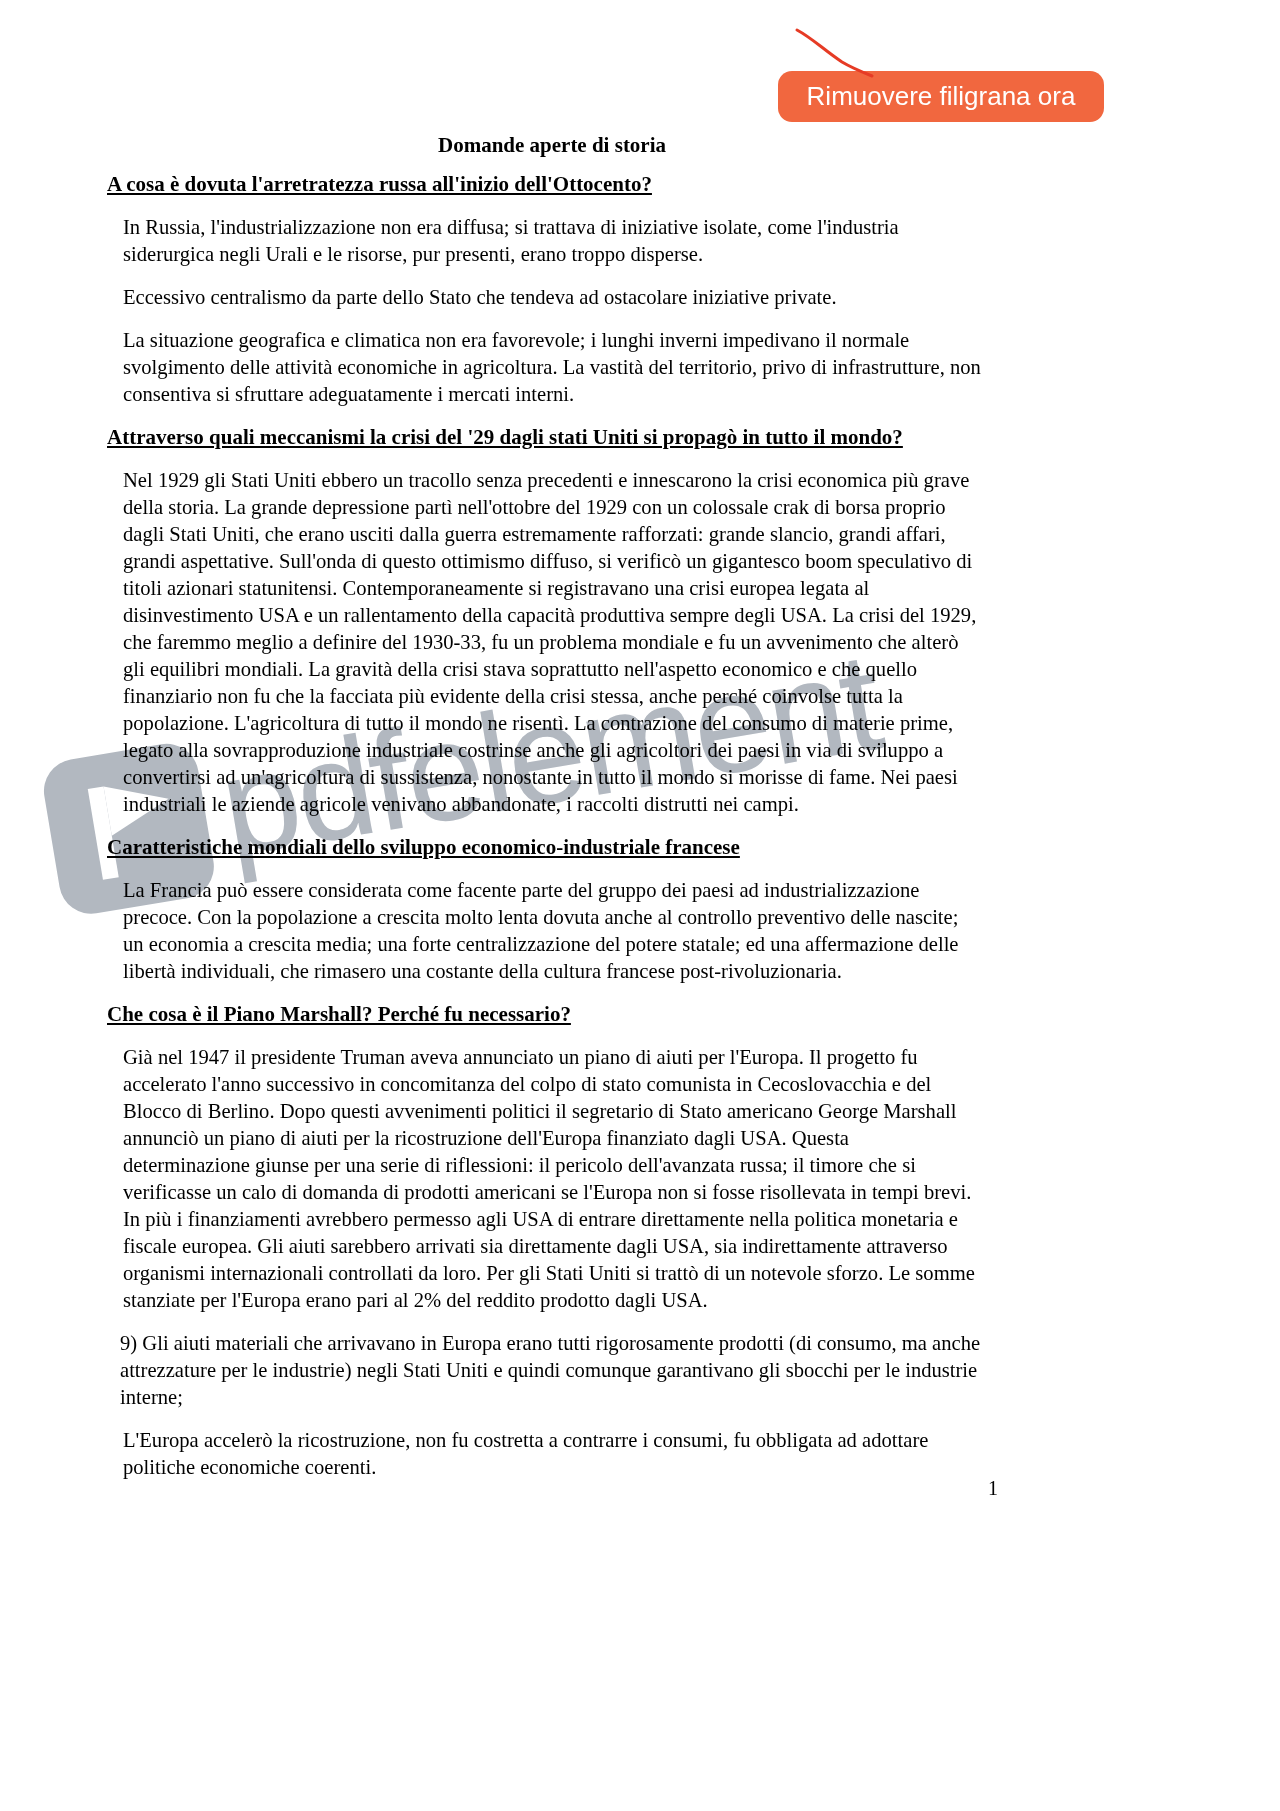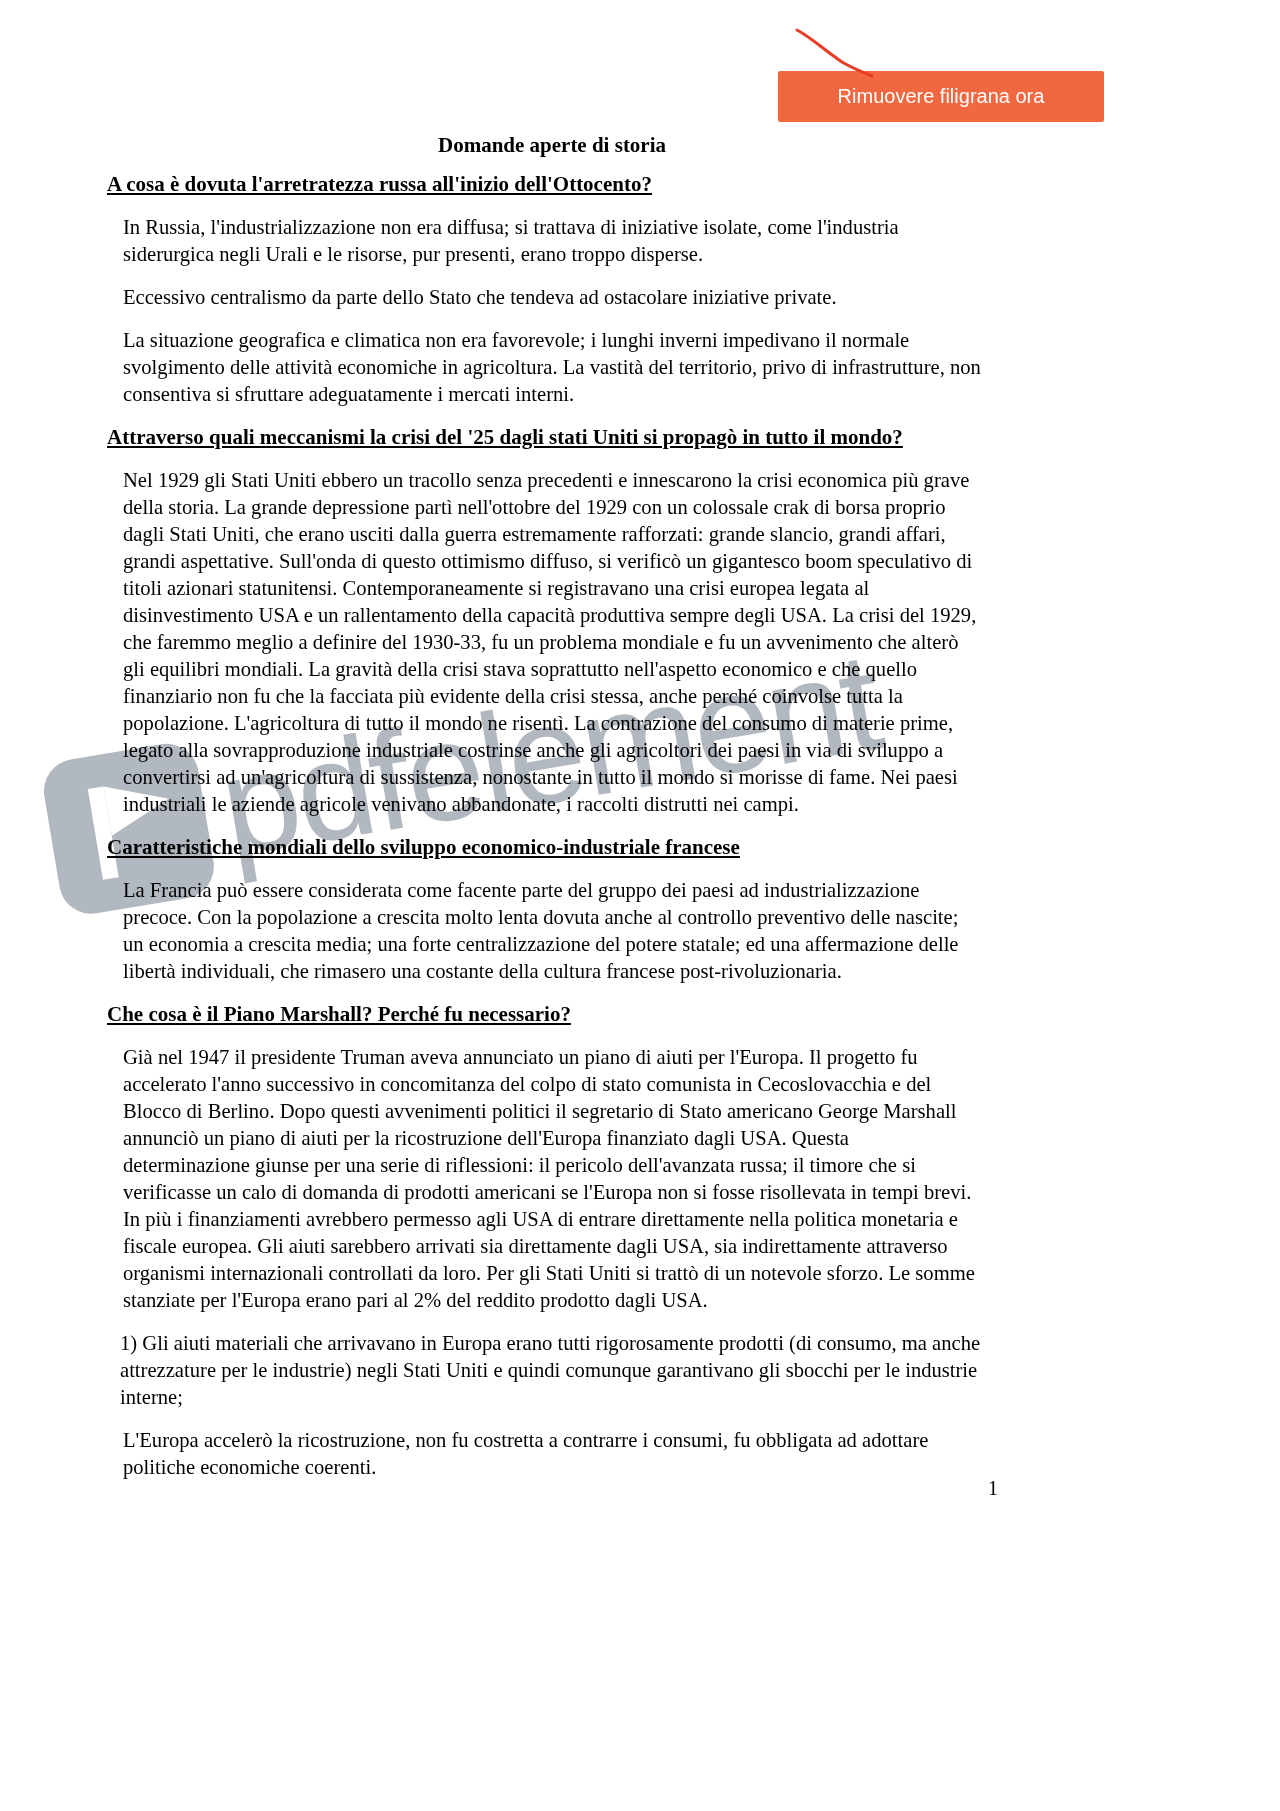--- a/index.html
+++ b/index.html
@@ -37,22 +37,22 @@
   }
 
   
   .banner-btn {
     position:absolute;
     left:778px; top:71px;
     width:326px; height:51px;
     background:#f1673f;
     color:#ffffff;
     font-family:"Liberation Sans","DejaVu Sans",sans-serif;
-    font-size:20px;
-    border:none; border-radius:2px;
+    font-size:26px;
+    border:none; border-radius:14px;
     display:flex; align-items:center; justify-content:center;
     cursor:pointer;
     z-index:3;
   }
   .annotation-arrow {
     position:absolute;
     left:772px; top:24px;
     z-index:4;
     pointer-events:none;
   }
@@ -116,33 +116,33 @@
     <div class="doc-title">Domande aperte di storia</div>
 
     <div class="qa-section">
       <div class="section-heading">A cosa è dovuta l'arretratezza russa all'inizio dell'Ottocento?</div>
       <p class="para">In Russia, l'industrializzazione non era diffusa; si trattava di iniziative isolate, come l'industria siderurgica negli Urali e le risorse, pur presenti, erano troppo disperse.</p>
       <p class="para">Eccessivo centralismo da parte dello Stato che tendeva ad ostacolare iniziative private.</p>
       <p class="para">La situazione geografica e climatica non era favorevole; i lunghi inverni impedivano il normale svolgimento delle attività economiche in agricoltura. La vastità del territorio, privo di infrastrutture, non consentiva si sfruttare adeguatamente i mercati interni.</p>
     </div>
 
     <div class="qa-section">
-      <div class="section-heading">Attraverso quali meccanismi la crisi del '25 dagli stati Uniti si propagò in tutto il mondo?</div>
+      <div class="section-heading">Attraverso quali meccanismi la crisi del '29 dagli stati Uniti si propagò in tutto il mondo?</div>
       <p class="para">Nel 1929 gli Stati Uniti ebbero un tracollo senza precedenti e innescarono la crisi economica più grave della storia. La grande depressione partì nell'ottobre del 1929 con un colossale crak di borsa proprio dagli Stati Uniti, che erano usciti dalla guerra estremamente rafforzati: grande slancio, grandi affari, grandi aspettative. Sull'onda di questo ottimismo diffuso, si verificò un gigantesco boom speculativo di titoli azionari statunitensi. Contemporaneamente si registravano una crisi europea legata al disinvestimento USA e un rallentamento della capacità produttiva sempre degli USA. La crisi del 1929, che faremmo meglio a definire del 1930-33, fu un problema mondiale e fu un avvenimento che alterò gli equilibri mondiali. La gravità della crisi stava soprattutto nell'aspetto economico e che quello finanziario non fu che la facciata più evidente della crisi stessa, anche perché coinvolse tutta la popolazione. L'agricoltura di tutto il mondo ne risentì. La contrazione del consumo di materie prime, legato alla sovrapproduzione industriale costrinse anche gli agricoltori dei paesi in via di sviluppo a convertirsi ad un'agricoltura di sussistenza, nonostante in tutto il mondo si morisse di fame. Nei paesi industriali le aziende agricole venivano abbandonate, i raccolti distrutti nei campi.</p>
     </div>
 
     <div class="qa-section">
       <div class="section-heading">Caratteristiche mondiali dello sviluppo economico-industriale francese</div>
       <p class="para">La Francia può essere considerata come facente parte del gruppo dei paesi ad industrializzazione precoce. Con la popolazione a crescita molto lenta dovuta anche al controllo preventivo delle nascite; un economia a crescita media; una forte centralizzazione del potere statale; ed una affermazione delle libertà individuali, che rimasero una costante della cultura francese post-rivoluzionaria.</p>
     </div>
 
     <div class="qa-section">
       <div class="section-heading">Che cosa è il Piano Marshall? Perché fu necessario?</div>
       <p class="para">Già nel 1947 il presidente Truman aveva annunciato un piano di aiuti per l'Europa. Il progetto fu accelerato l'anno successivo in concomitanza del colpo di stato comunista in Cecoslovacchia e del Blocco di Berlino. Dopo questi avvenimenti politici il segretario di Stato americano George Marshall annunciò un piano di aiuti per la ricostruzione dell'Europa finanziato dagli USA. Questa determinazione giunse per una serie di riflessioni: il pericolo dell'avanzata russa; il timore che si verificasse un calo di domanda di prodotti americani se l'Europa non si fosse risollevata in tempi brevi. In più i finanziamenti avrebbero permesso agli USA di entrare direttamente nella politica monetaria e fiscale europea. Gli aiuti sarebbero arrivati sia direttamente dagli USA, sia indirettamente attraverso organismi internazionali controllati da loro. Per gli Stati Uniti si trattò di un notevole sforzo. Le somme stanziate per l'Europa erano pari al 2% del reddito prodotto dagli USA.</p>
-      <p class="para indent">1) Gli aiuti materiali che arrivavano in Europa erano tutti rigorosamente prodotti (di consumo, ma anche attrezzature per le industrie) negli Stati Uniti e quindi comunque garantivano gli sbocchi per le industrie interne;</p>
+      <p class="para indent">9) Gli aiuti materiali che arrivavano in Europa erano tutti rigorosamente prodotti (di consumo, ma anche attrezzature per le industrie) negli Stati Uniti e quindi comunque garantivano gli sbocchi per le industrie interne;</p>
       <p class="para">L'Europa accelerò la ricostruzione, non fu costretta a contrarre i consumi, fu obbligata ad adottare politiche economiche coerenti.</p>
     </div>
 
   </div>
 
   <div class="page-num">1</div>
 
 </div>
 
 </body></html>

